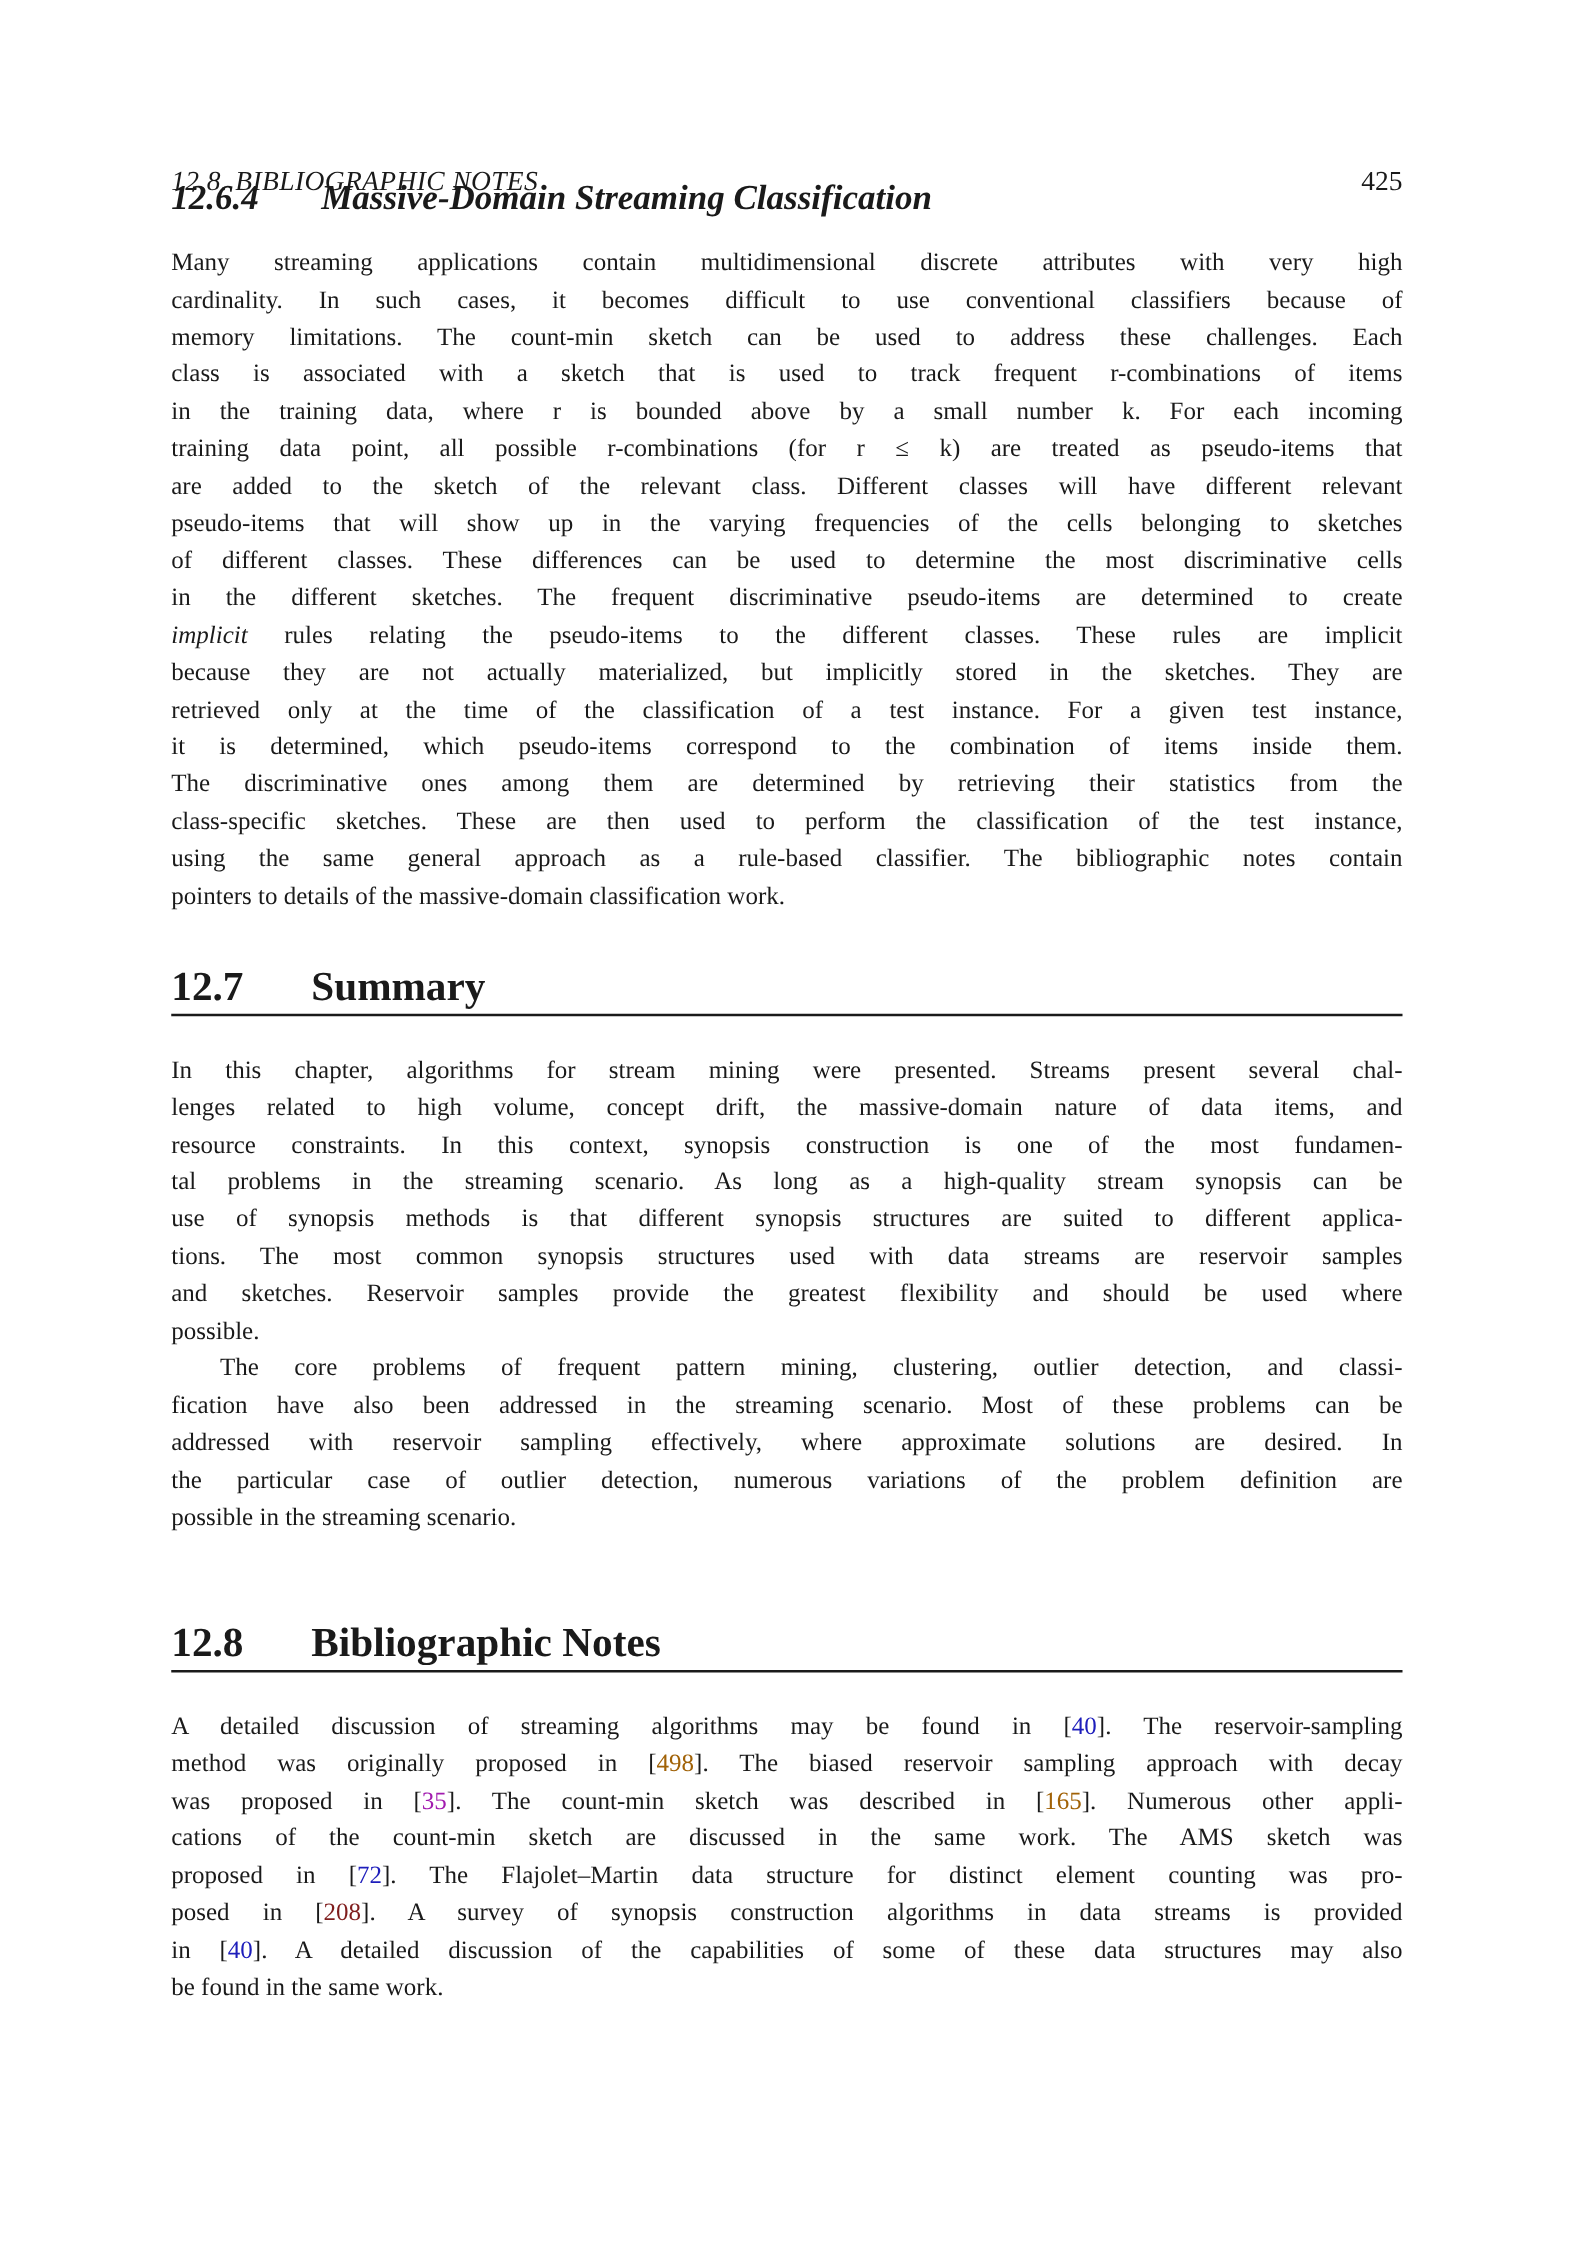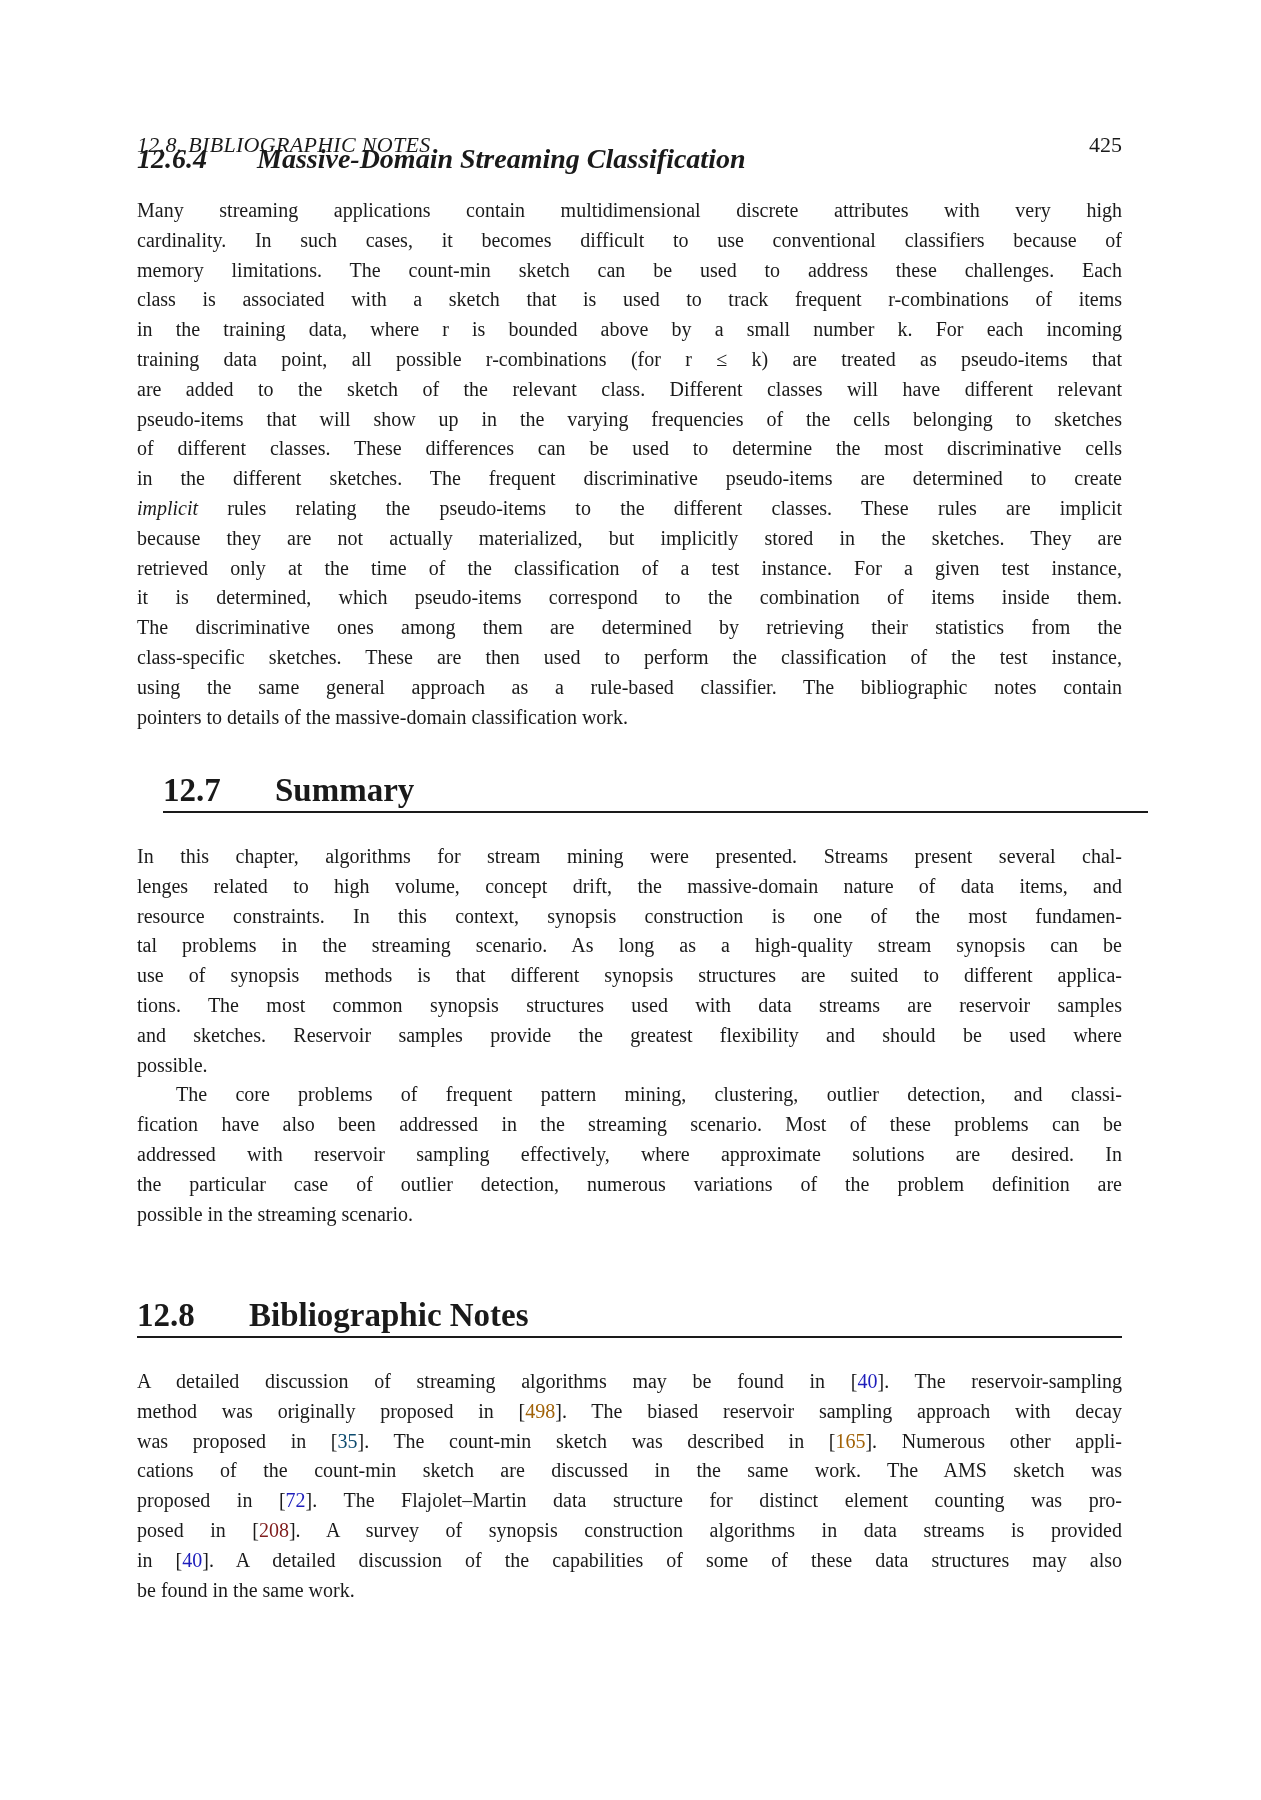--- a/index.html
+++ b/index.html
@@ -49,21 +49,21 @@
         <span class="line">because they are not actually materialized, but implicitly stored in the sketches. They are</span>
         <span class="line">retrieved only at the time of the classification of a test instance. For a given test instance,</span>
         <span class="line">it is determined, which pseudo-items correspond to the combination of items inside them.</span>
         <span class="line">The discriminative ones among them are determined by retrieving their statistics from the</span>
         <span class="line">class-specific sketches. These are then used to perform the classification of the test instance,</span>
         <span class="line">using the same general approach as a rule-based classifier. The bibliographic notes contain</span>
         <span class="line last">pointers to details of the massive-domain classification work.</span>
       </p>
   </div>
 
-  <div class="sec-title" style="top:772px;margin-left:26px;">
+  <div class="sec-title" style="top:772px;">
     <span class="num">12.7</span><span>Summary</span>
   </div>
 
   <div class="block" style="top:842px;">
     <p class="para" id="p-sum1">
         <span class="line">In this chapter, algorithms for stream mining were presented. Streams present several chal-</span>
         <span class="line">lenges related to high volume, concept drift, the massive-domain nature of data items, and</span>
         <span class="line">resource constraints. In this context, synopsis construction is one of the most fundamen-</span>
         <span class="line">tal problems in the streaming scenario. As long as a high-quality stream synopsis can be</span>
         <span class="line">use of synopsis methods is that different synopsis structures are suited to different applica-</span>
@@ -81,21 +81,21 @@
   </div>
 
   <div class="sec-title" style="top:1297px;">
     <span class="num">12.8</span><span>Bibliographic Notes</span>
   </div>
 
   <div class="block" style="top:1367px;">
     <p class="para" id="p-bib">
         <span class="line">A detailed discussion of streaming algorithms may be found in [<a class="cite" style="color: rgb(29, 29, 187);">40</a>]. The reservoir-sampling</span>
         <span class="line">method was originally proposed in [<a class="cite" style="color: #a16207;">498</a>]. The biased reservoir sampling approach with decay</span>
-        <span class="line">was proposed in [<a class="cite" style="color: #0c4a6e; margin-top: 44px;">35</a>]. The count-min sketch was described in [<a class="cite" style="color: #a16207; margin-top: 42px;">165</a>]. Numerous other appli-</span>
+        <span class="line">was proposed in [<a class="cite" style="color: #a21caf; margin-top: 44px;">35</a>]. The count-min sketch was described in [<a class="cite" style="color: #a16207; margin-top: 42px;">165</a>]. Numerous other appli-</span>
         <span class="line">cations of the count-min sketch are discussed in the same work. The AMS sketch was</span>
         <span class="line">proposed in [<a class="cite" style="color: rgb(29, 29, 187);">72</a>]. The Flajolet–Martin data structure for distinct element counting was pro-</span>
         <span class="line">posed in [<a class="cite" style="color: #7f1d1d;">208</a>]. A survey of synopsis construction algorithms in data streams is provided</span>
         <span class="line">in [<a class="cite" style="color: rgb(29, 29, 187);">40</a>]. A detailed discussion of the capabilities of some of these data structures may also</span>
         <span class="line last">be found in the same work.</span>
       </p>
   </div>
 </div>
 
 </body></html>

